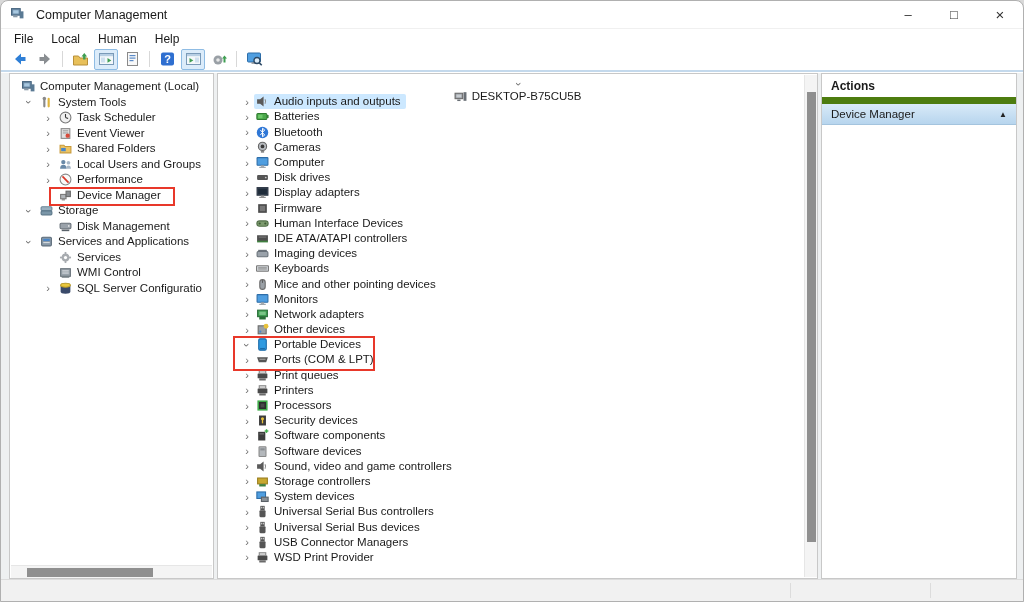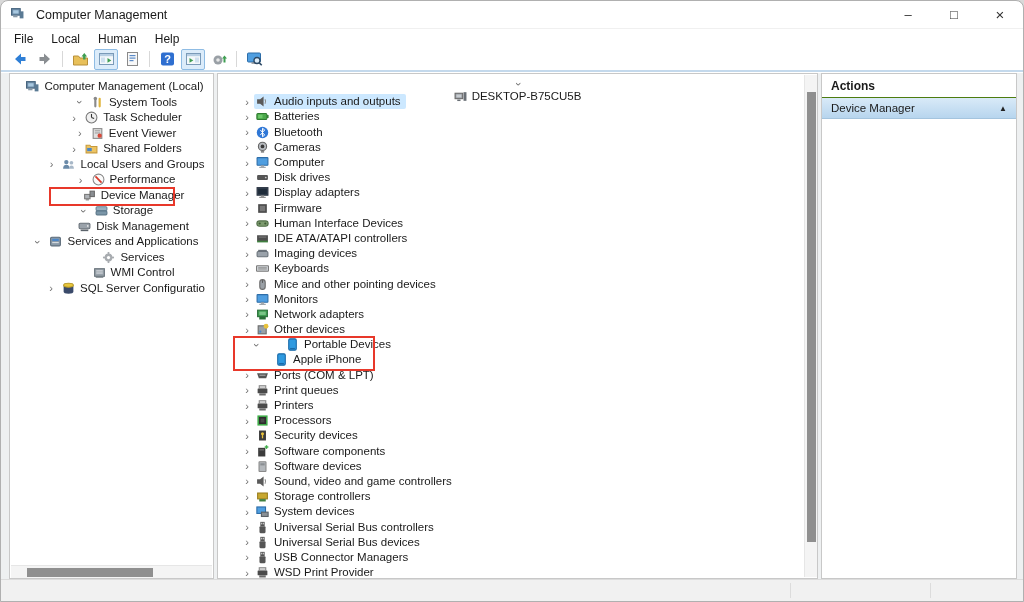--- a/index.html
+++ b/index.html
@@ -27,36 +27,36 @@
   .tb-sep{width:1px;height:16px;background:#d8d8d8;margin:0 4px;}
   
   .content{position:absolute;top:72px;left:0;right:0;bottom:22px;background:#eef0f1;display:flex;padding:0 6px 0 8px;gap:3px;}
   .panel{background:#fff;border:1px solid #c8c8c8;position:relative;overflow:hidden;}
   .panel.left{width:205px;flex:0 0 auto;}
   .panel.middle{flex:1 1 auto;}
   .panel.right{width:196px;flex:0 0 auto;}
   
   .tree{padding-top:5px;font-size:11.5px;white-space:nowrap;}
   .trow{height:15.2px;display:flex;align-items:center;}
-  .left .trow{height:15.5px;justify-content:center;}
+  .left .trow{height:15.5px;}
   .exp{display:inline-block;text-align:center;color:#707070;font-size:11px;line-height:10px;flex:0 0 auto;}
   .exp.open{transform:rotate(90deg);}
   .tcontent{display:flex;align-items:center;padding:1px 5px 1px 2px;border-radius:2px;}
   .tcontent.selected{background:#cce8ff;}
   .ticon{width:13px;height:13px;margin-right:5px;flex:0 0 auto;display:inline-flex;}
   .ticon svg{width:13px;height:13px;}
   .tlabel{line-height:13px;}
   .annot-box{position:absolute;border:2px solid #e8382a;pointer-events:none;z-index:5;}
   
   .vscroll{position:absolute;top:1px;bottom:1px;right:0;width:13px;background:#f4f4f4;border-left:1px solid #e6e6e6;}
   .vthumb{position:absolute;top:17px;bottom:35px;left:2px;width:9px;background:#8f8f8f;}
   .hscroll{position:absolute;left:1px;right:1px;bottom:0;height:13px;background:#f4f4f4;border-top:1px solid #e6e6e6;}
   .hthumb{position:absolute;left:16px;width:126px;top:2px;height:9px;background:#8f8f8f;}
   
-  .actions-header{font-weight:bold;font-size:12px;padding:5px 9px 4px;border-bottom:1px solid #4d7c0f;}
+  .actions-header{font-weight:bold;font-size:12px;padding:5px 9px 4px;border-bottom:7px solid #4d7c0f;}
   .action-group{height:21px;display:flex;align-items:center;padding:0 9px;font-size:11.5px;
     background:linear-gradient(#d9eaf8,#b7d5ee);border-bottom:1px solid #a4c4de;}
   .action-group .tri{margin-left:auto;font-size:8px;color:#222;}
   .action-item{height:23px;display:flex;align-items:center;padding:0 9px 0 34px;font-size:11.5px;}
   .action-item .tri{margin-left:auto;font-size:9px;color:#111;}
   
   .statusbar{position:absolute;left:0;right:0;bottom:0;height:22px;background:#f1f1f1;border-top:1px solid #dcdcdc;}
   .status-sep{position:absolute;top:3px;bottom:3px;width:1px;background:#dcdcdc;}
 </style>
 </head>
@@ -180,21 +180,21 @@
                 <svg viewBox="0 0 12 12" width="13" height="13">
                   <rect x="0.5" y="1.5" width="8" height="6" fill="#6d8ca8" stroke="#46647e"></rect>
                   <rect x="2" y="3" width="5" height="3" fill="#a8c8e0"></rect>
                   <rect x="8" y="4" width="3.5" height="6.5" fill="#5a7a94"></rect>
                   <rect x="2" y="8" width="4" height="1.5" fill="#8a9aa8"></rect>
                 </svg>
               </span>
               <span class="tlabel">Computer Management (Local)</span>
             </span>
           </div>
-          <div class="trow" style="padding-left: 10px; margin-left: 20px;">
+          <div class="trow" style="padding-left: 10px;">
             <span class="exp open" style="width: 18px;">›</span>
             <span class="tcontent">
               <span class="ticon">
                 <svg viewBox="0 0 12 12" width="13" height="13">
                   <rect x="3" y="2" width="2" height="8.5" rx="1" fill="#8a8a8a"></rect>
                   <circle cx="4" cy="2.2" r="1.6" fill="#8a8a8a"></circle>
                   <rect x="7" y="1.5" width="2" height="9" rx="1" fill="#e0b53c"></rect>
                 </svg>
               </span>
               <span class="tlabel">System Tools</span>
@@ -577,42 +577,30 @@
               <span class="ticon">
                 <svg viewBox="0 0 12 12" width="13" height="13">
                   <rect x="2" y="2.6" width="7.4" height="7.4" fill="#9aa0a6" stroke="#6a6a6a"></rect>
                   <circle cx="9.3" cy="3" r="2.2" fill="#e8c23c"></circle>
                   <circle cx="4" cy="8" r="1" fill="#4a86c8"></circle>
                 </svg>
               </span>
               <span class="tlabel">Other devices</span>
             </span>
           </div>
-          <div class="trow" style="padding-left: 32px; gap: 20px;">
+          <div class="trow" style="padding-left: 22px;">
             <span class="exp open" style="width: 14px;">›</span>
             <span class="tcontent">
               <span class="ticon">
                 <svg viewBox="0 0 12 12" width="13" height="13">
                   <rect x="2.5" y="0.8" width="7" height="10.4" rx="1.2" fill="#2f9ae0" stroke="#1a6aa8"></rect>
                   <rect x="3.8" y="9.2" width="4.4" height="1.2" fill="#1a6aa8"></rect>
                 </svg>
               </span>
               <span class="tlabel">Portable Devices</span>
-            </span>
-          </div>
-          <div class="trow" style="padding-left: 41px;">
-            <span class="exp" style="width: 14px;"></span>
-            <span class="tcontent">
-              <span class="ticon">
-                <svg viewBox="0 0 12 12" width="13" height="13">
-                  <rect x="2.5" y="0.8" width="7" height="10.4" rx="1.2" fill="#2f9ae0" stroke="#1a6aa8"></rect>
-                  <rect x="3.8" y="9.2" width="4.4" height="1.2" fill="#1a6aa8"></rect>
-                </svg>
-              </span>
-              <span class="tlabel">Apple iPhone</span>
             </span>
           </div>
           <div class="trow" style="padding-left: 22px;">
             <span class="exp" style="width: 14px;">›</span>
             <span class="tcontent">
               <span class="ticon">
                 <svg viewBox="0 0 12 12" width="13" height="13">
                   <path d="M1 4 L11 4 L9.4 8.6 L2.6 8.6 Z" fill="#555"></path>
                   <rect x="3.2" y="5.2" width="5.6" height="1.2" fill="#9a9a9a"></rect>
                 </svg>

